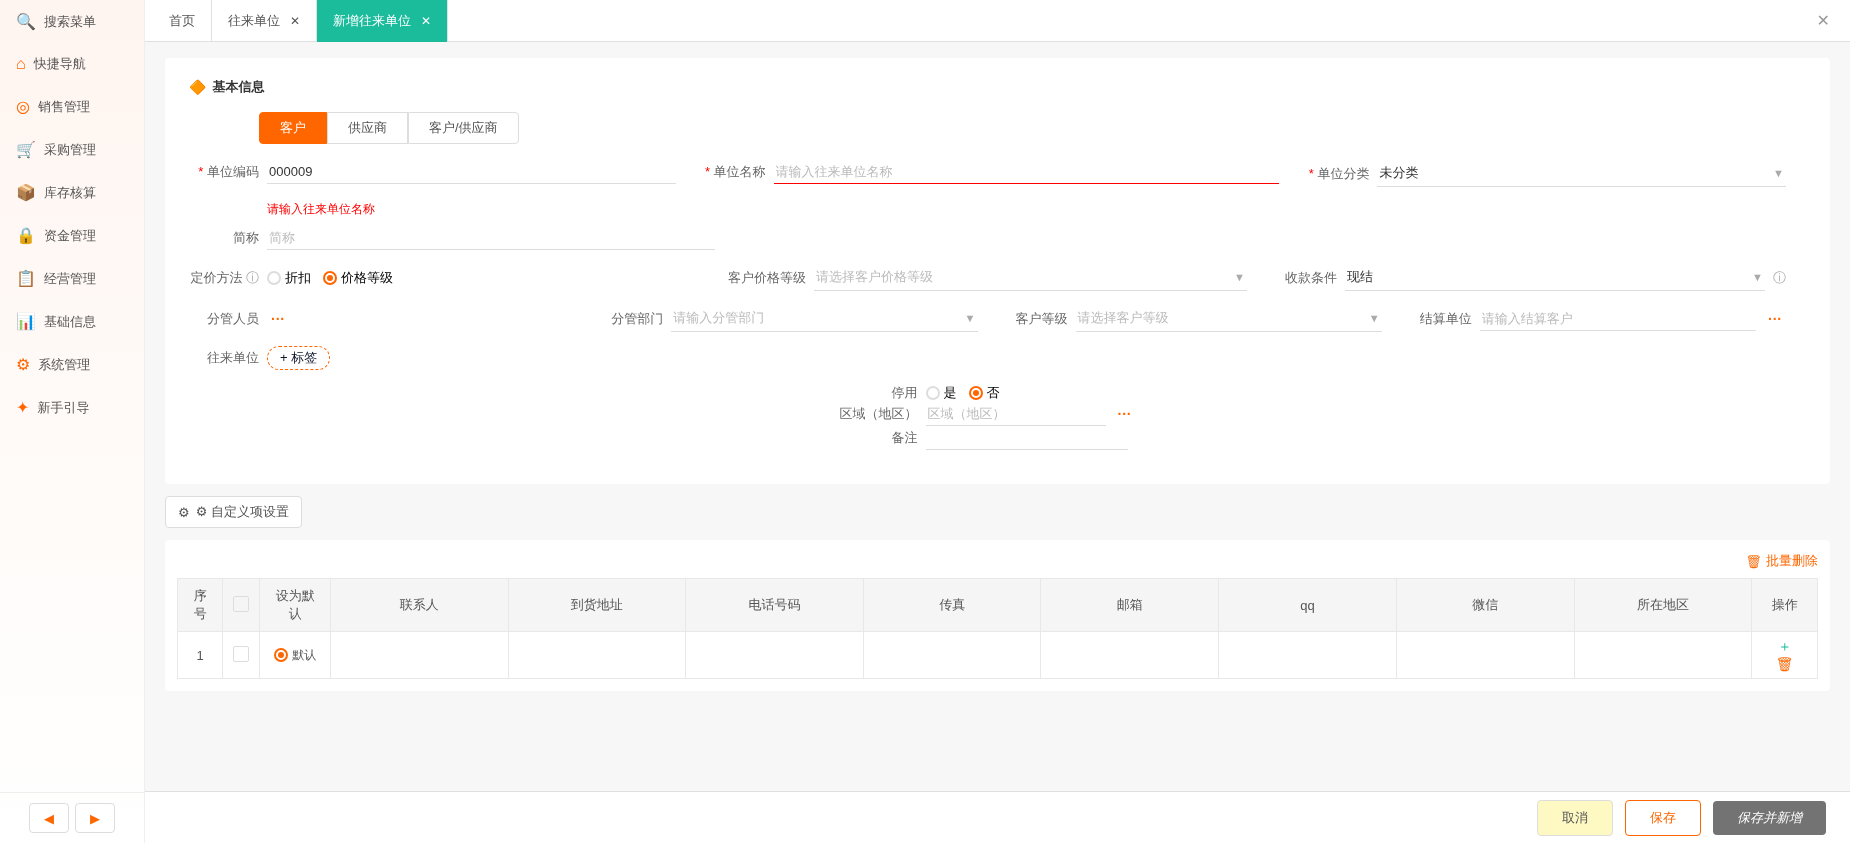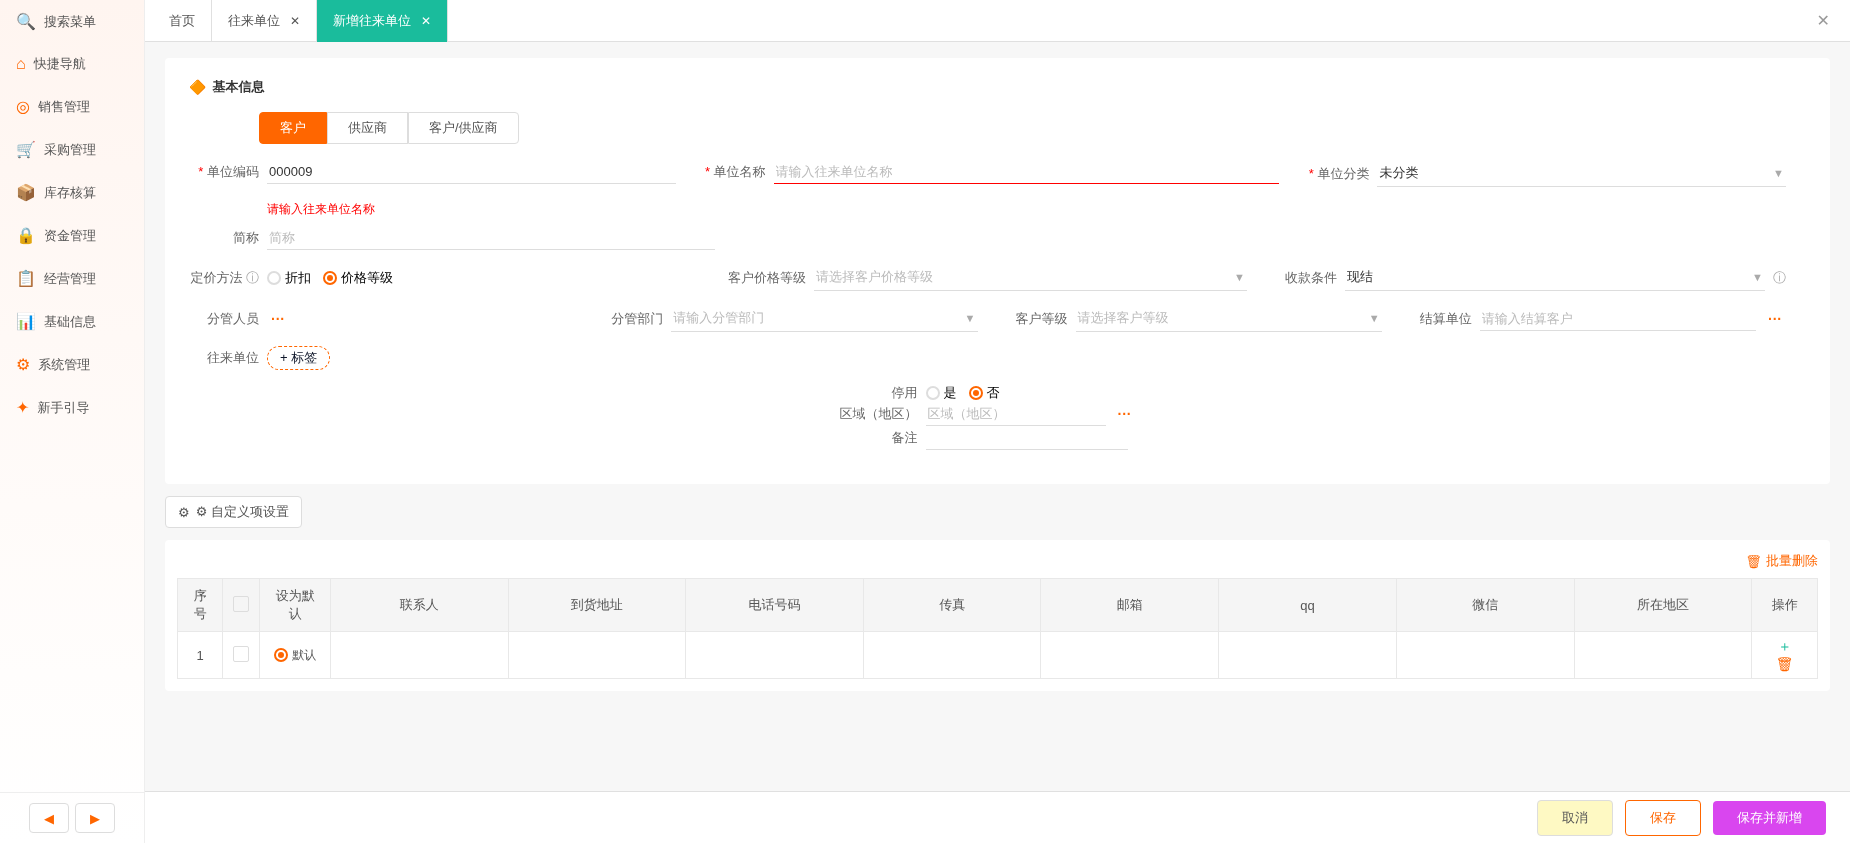--- a/index.html
+++ b/index.html
@@ -303,21 +303,21 @@
     }
     .btn {
       padding: 8px 24px;
       border-radius: 4px;
       cursor: pointer;
       font-size: 13px;
       border: 1px solid #ddd;
     }
     .btn-cancel { background: #fef9c3; color: #555; }
     .btn-save { background: #fff; color: #f60; border-color: #f60; }
-    .btn-save-add { background: #d946ef; color: #fff; border: none; }
+    .btn-save-add { background: #737373; color: #fff; border: none; font-style: italic; }
 
     .row-action-btn {
       cursor: pointer;
       color: #aaa;
       font-size: 14px;
       margin: 0 3px;
     }
     .row-action-btn.add { color: #1abc9c; }
     .row-action-btn.del { color: #f60; }
 

